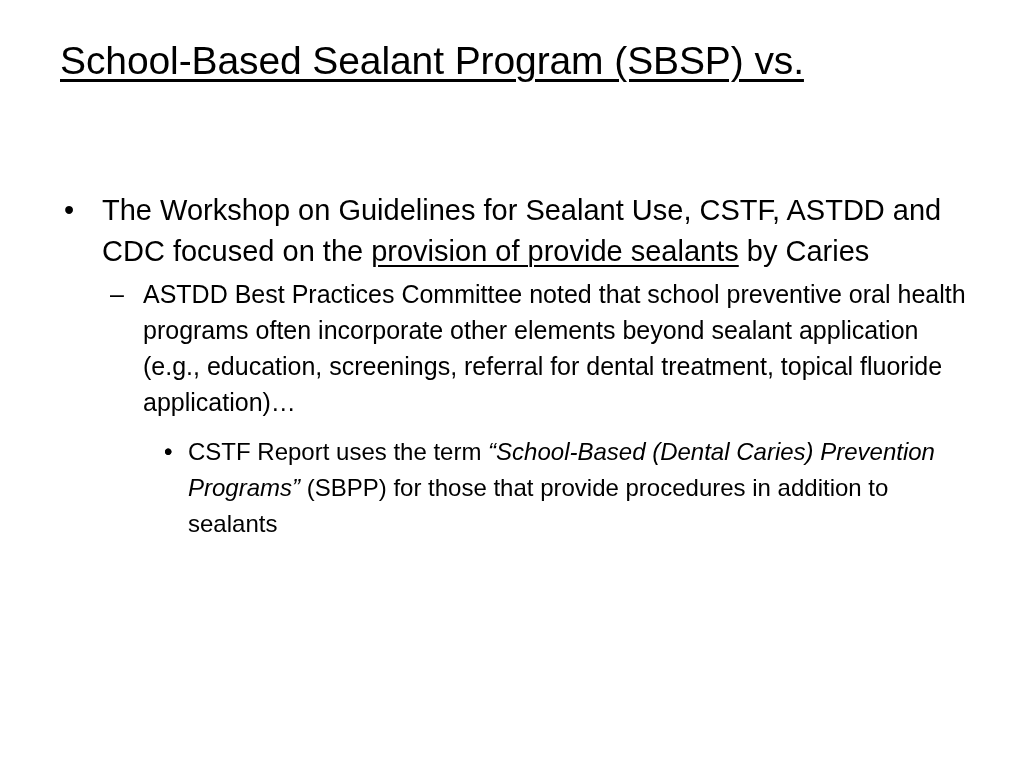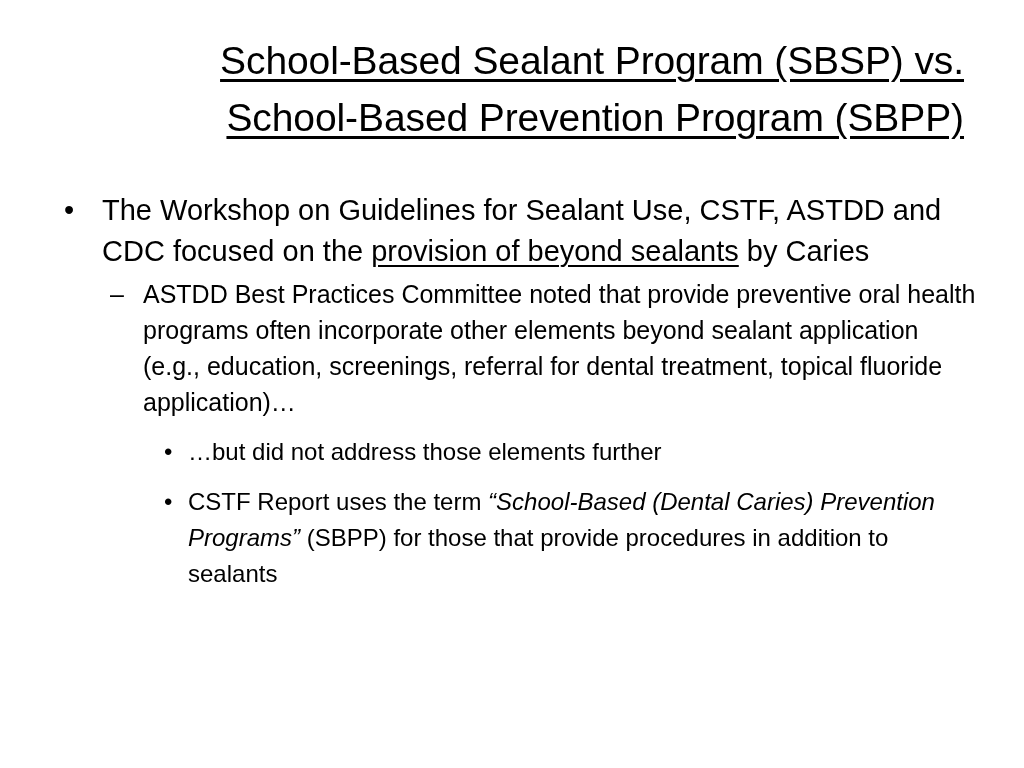--- a/index.html
+++ b/index.html
@@ -20,21 +20,21 @@
     height: 768px;
     background: #ffffff;
   }
 
   
   .title-block {
     position: absolute;
     left: 60px;
     top: 32px;
     width: 904px;
-    text-align: right;
+    text-align: left;
   }
   .title-line {
     font-size: 39px;
     line-height: 57px;
     font-weight: normal;
     letter-spacing: -0.1px;
     white-space: nowrap;
     display: block;
   }
   .title-line .u {
@@ -116,40 +116,36 @@
 </style>
 </head>
 <body>
 
 <div class="slide">
 
   <div class="title-block">
     <span class="title-line">
       <span class="u">School-Based Sealant Program (SBSP) vs.</span>
     </span>
-    <span class="title-line">
-      <span class="u">School-Based Prevention Program (SBPP)</span>
-    </span>
   </div>
 
   <div class="body-block">
 
     <div class="bullet lvl1">
       <span class="marker">•</span>
-      <span class="txt">The Workshop on Guidelines for Sealant Use, CSTF, ASTDD and CDC focused on the </span><span class="txt u">provision of beyond sealants</span><span class="txt"> by Caries</span>
+      <span class="txt">The Workshop on Guidelines for Sealant Use, CSTF, ASTDD and CDC focused on the </span><span class="txt u">provision of provide sealants</span><span class="txt"> by Caries</span>
     </div>
 
     <div class="bullet lvl2">
       <span class="marker">–</span>
-      <span class="txt">ASTDD Best Practices Committee noted that provide preventive oral health programs often incorporate other elements beyond sealant application (e.g., education, screenings, referral for dental treatment, topical fluoride application)…</span>
+      <span class="txt">ASTDD Best Practices Committee noted that school preventive oral health programs often incorporate other elements beyond sealant application (e.g., education, screenings, referral for dental treatment, topical fluoride application)…</span>
     </div>
 
     <div class="bullet lvl3">
       <span class="marker">•</span>
-      <span class="txt">…but did not address those elements further</span>
     </div>
 
     <div class="bullet lvl3">
       <span class="marker">•</span>
       <span class="txt">CSTF Report uses the term </span><span class="txt it">“School-Based (Dental Caries) Prevention Programs”</span><span class="txt"> (SBPP) for those that provide procedures in addition to sealants</span>
     </div>
 
   </div>
 
 </div>

